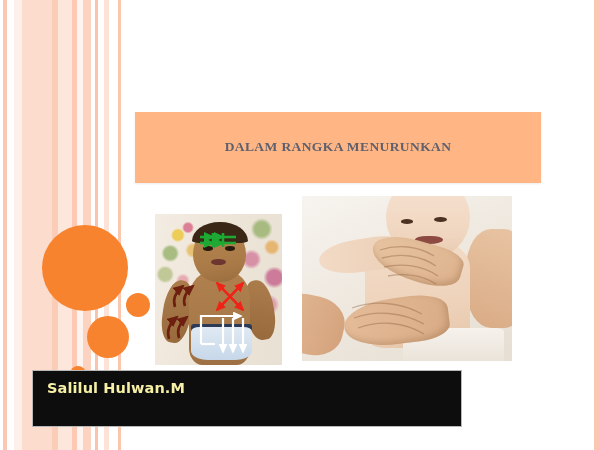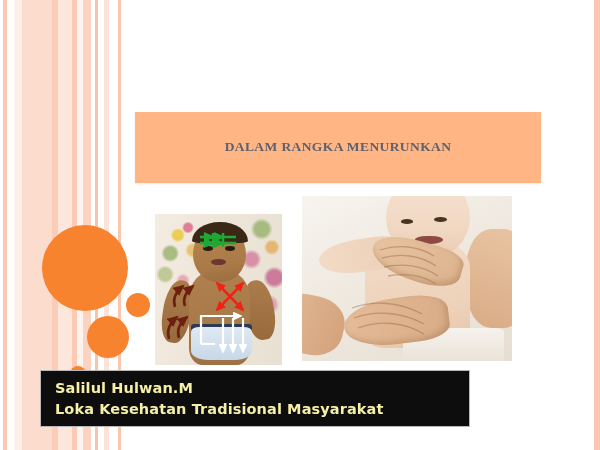--- a/index.html
+++ b/index.html
@@ -168,21 +168,20 @@
     border-radius:22% 10% 0 0;
   }
 
   
   #author-box{
     position:absolute;left:32px;top:370px;width:430px;height:57px;
     background:#0d0d0d;
     border:1px solid #b8b8b8;
     box-sizing:border-box;
     padding:7px 0 0 14px;
-    margin-left:8px;
   }
   .author-line{
     color:#f6efa6;
     font-family:"DejaVu Sans", sans-serif;
     font-weight:bold;
     font-size:14.5px;
     line-height:21px;
     letter-spacing:.1px;
     white-space:pre;
   }
@@ -302,16 +301,15 @@
         <path d="M86,80 C102,77 120,79 134,88"></path>
         <path d="M50,112 C72,104 98,106 120,118"></path>
         <path d="M52,122 C74,114 100,116 122,128"></path>
         <path d="M56,132 C78,124 102,126 122,138"></path>
       </g>
     </svg>
   </div>
 
   <div id="author-box">
     <div class="author-line">Salilul Hulwan.M</div>
-    <div class="author-line">Loka Kesehatan Tradisional Masyarakat</div>
   </div>
 
 </div>
 
 </body></html>

